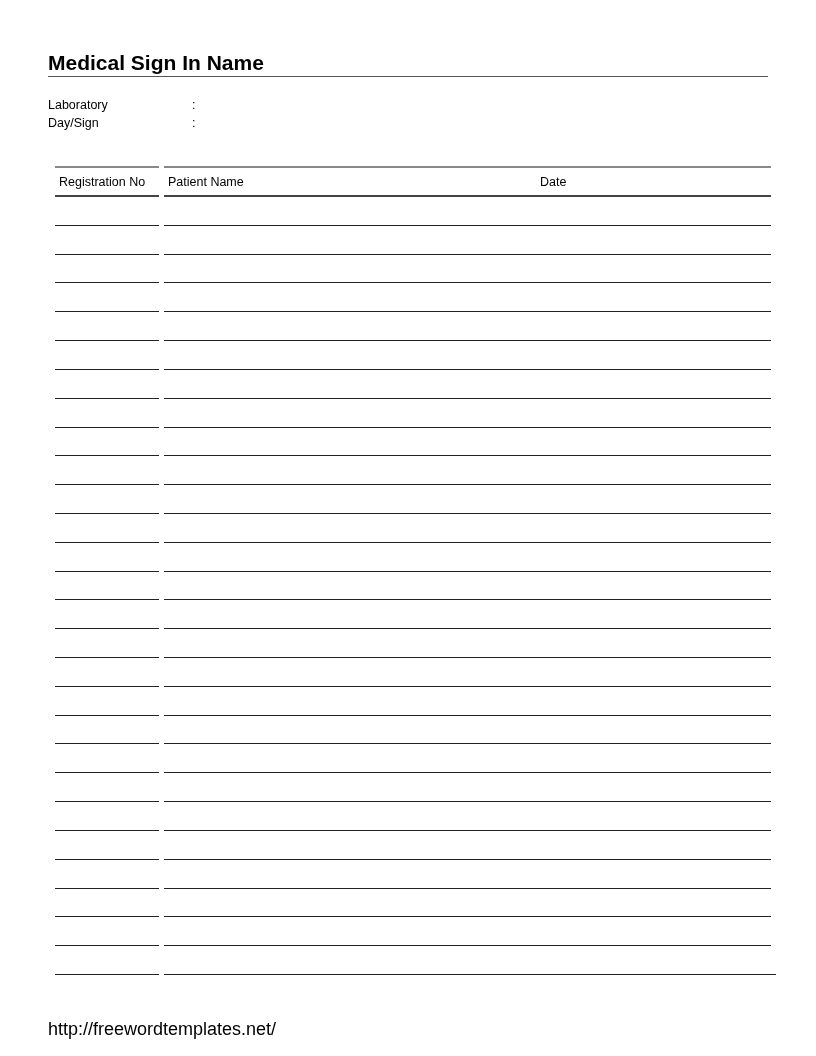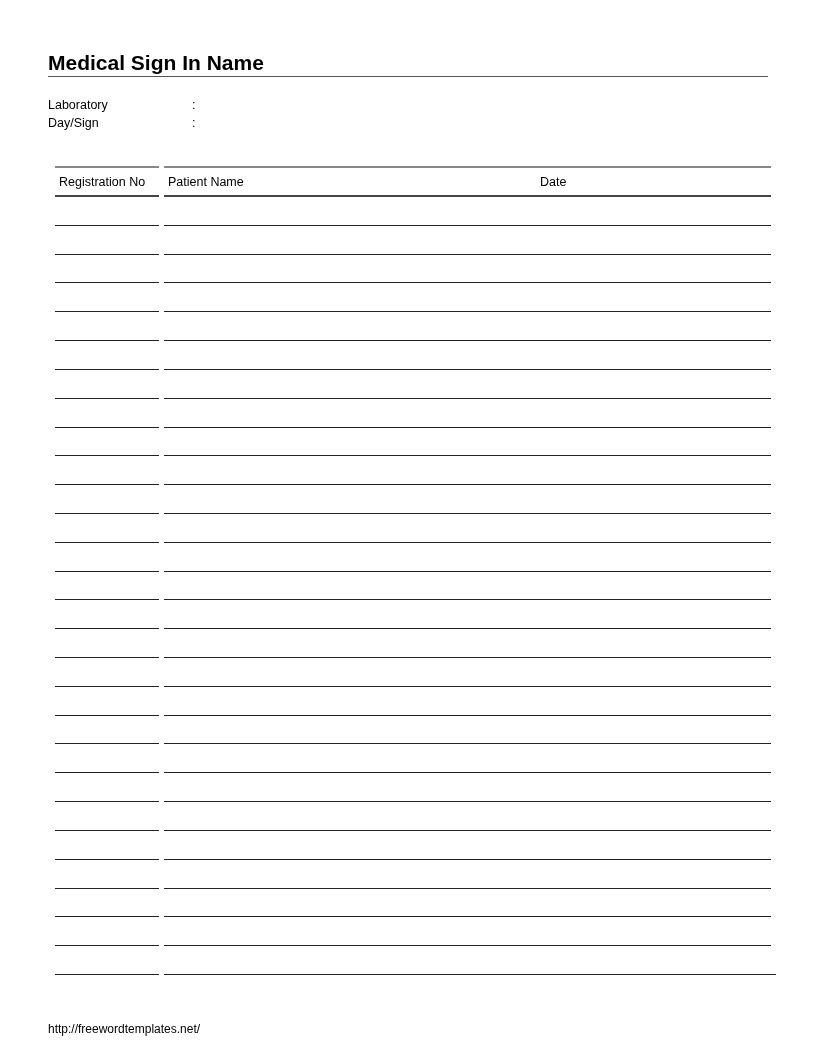--- a/index.html
+++ b/index.html
@@ -27,21 +27,21 @@
     .c1 { left: 55px; width: 104px; }
     .c2 { left: 156px; width: 376px; margin-left: 8px; }
     .c3 { left: 536px; width: 235px; }
 
     .top-rule { position: absolute; top: 166px; height: 0; border-top: 2px solid #888; }
     .head-text { position: absolute; top: 174px; font-size: 12.5px; line-height: 16px; padding-left: 4px; }
     .head-rule { position: absolute; top: 195px; height: 0; border-top: 2px solid #444; }
     .row-line { position: absolute; height: 0; border-top: 1.5px solid #222; }
 
     .footer {
-      position: absolute; left: 48px; top: 1021px; font-size: 12px; line-height: 16px;
+      position: absolute; left: 48px; top: 1021px; font-size: 18px; line-height: 16px;
     }
   </style>
 </head>
 <body>
 
 <div>
   <div class="title">Medical Sign In Name</div>
   <div class="title-rule"></div>
 
   <div class="meta-row meta-lab">

